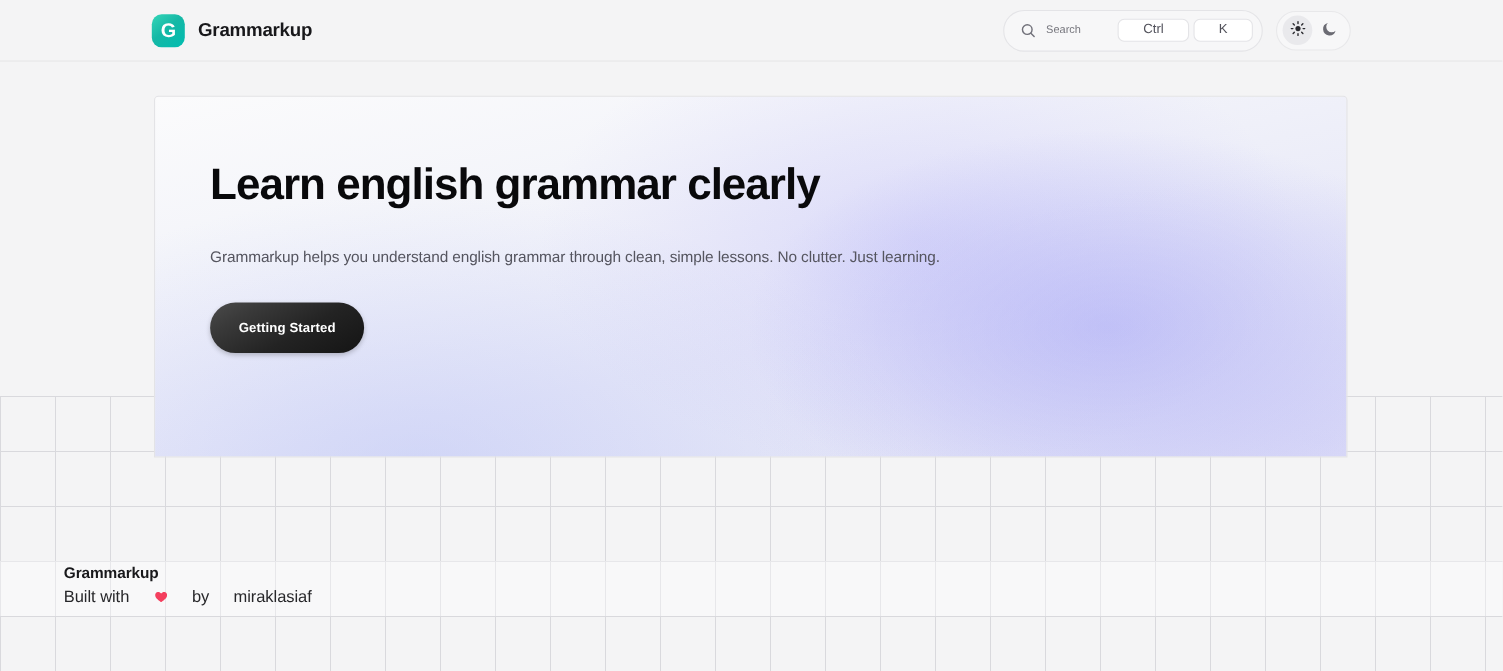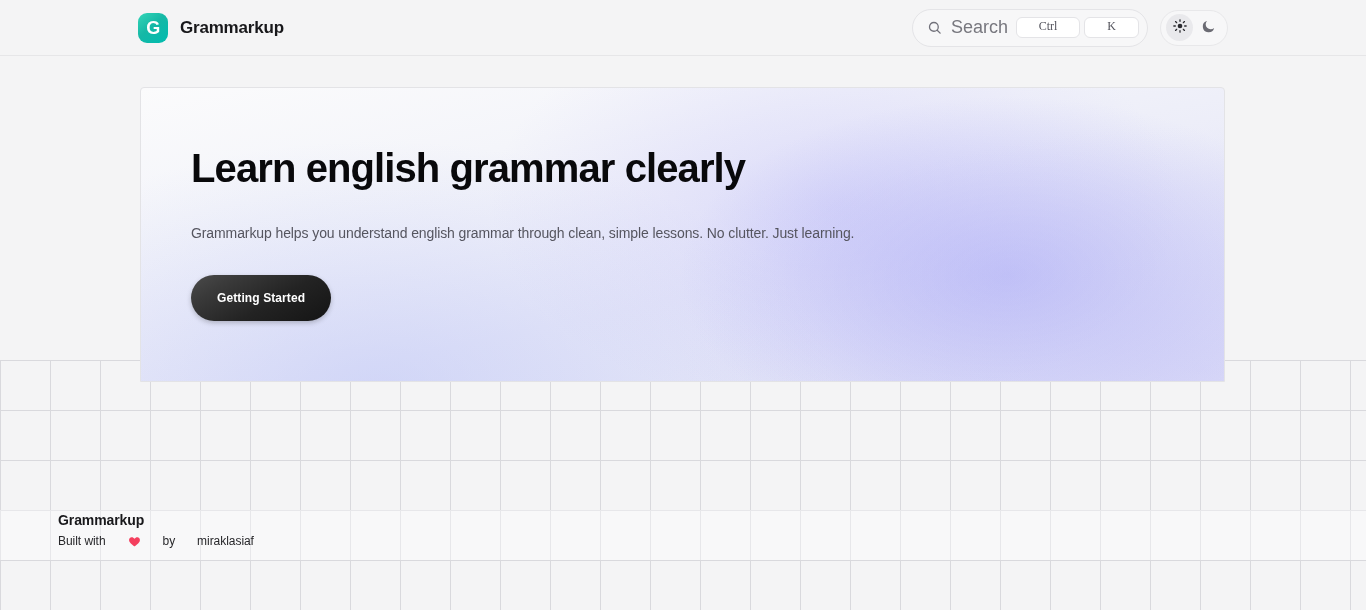--- a/index.html
+++ b/index.html
@@ -109,31 +109,31 @@
   }
 
   .search-icon { flex: 0 0 auto; display: flex; align-items: center; }
 
   #search-input {
     flex: 1 1 auto;
     border: none;
     outline: none;
     background: transparent;
     font-family: "Liberation Sans", sans-serif;
-    font-size: 18px;
+    font-size: 10px;
     color: #3f3f46;
     margin-left: 9px;
     width: 10px;
   }
   #search-input::placeholder { color: #77777e; }
 
   .kbd-group { display: flex; align-items: center; gap: 4px; flex: 0 0 auto; }
 
   .kbd {
-    font-family: Liberation Serif, serif;
+    font-family: Liberation Sans, sans-serif;
     font-size: 12px;
     color: #52525b;
     background: #ffffff;
     border: 1px solid #e4e4e7;
     border-radius: 6px;
     padding: 2px 22px 3px;
     line-height: 1.15;
     min-width: 20px;
     text-align: center;
   }
@@ -162,21 +162,21 @@
     padding: 0;
   }
   .theme-btn.active { background: #e9e9ec; }
 
   
   #hero-card {
     position: absolute;
     left: 140px;
     top: 87px;
     width: 1085px;
-    height: 295px;
+    height: 329px;
     border: 1px solid #e3e3e6;
     border-top-left-radius: 4px;
     border-top-right-radius: 4px;
     overflow: hidden;
     z-index: 10;
     background:
       radial-gradient(420px 230px at 80% 64%, rgba(150,150,245,0.40) 0%, rgba(150,150,245,0.16) 48%, rgba(150,150,245,0) 78%),
       radial-gradient(430px 260px at 64% 40%, rgba(182,178,250,0.34) 0%, rgba(182,178,250,0.10) 55%, rgba(182,178,250,0) 80%),
       radial-gradient(540px 300px at 22% 104%, rgba(176,186,246,0.42) 0%, rgba(176,186,246,0.12) 58%, rgba(176,186,246,0) 84%),
       radial-gradient(700px 330px at 98% 96%, rgba(196,192,250,0.34) 0%, rgba(196,192,250,0) 74%),
@@ -237,21 +237,21 @@
 
   #footer-brand {
     font-size: 14px;
     font-weight: bold;
     color: #18181b;
     letter-spacing: -0.1px;
   }
 
   #footer-credit {
     margin-top: 6px;
-    font-size: 12px;
+    font-size: 15px;
     color: #27272a;
     display: flex;
     align-items: center;
     gap: 22px;
     letter-spacing: -0.05px;
   }
 
   .heart-icon { display: inline-flex; align-items: center; line-height: 1; }
 </style>
 </head>

